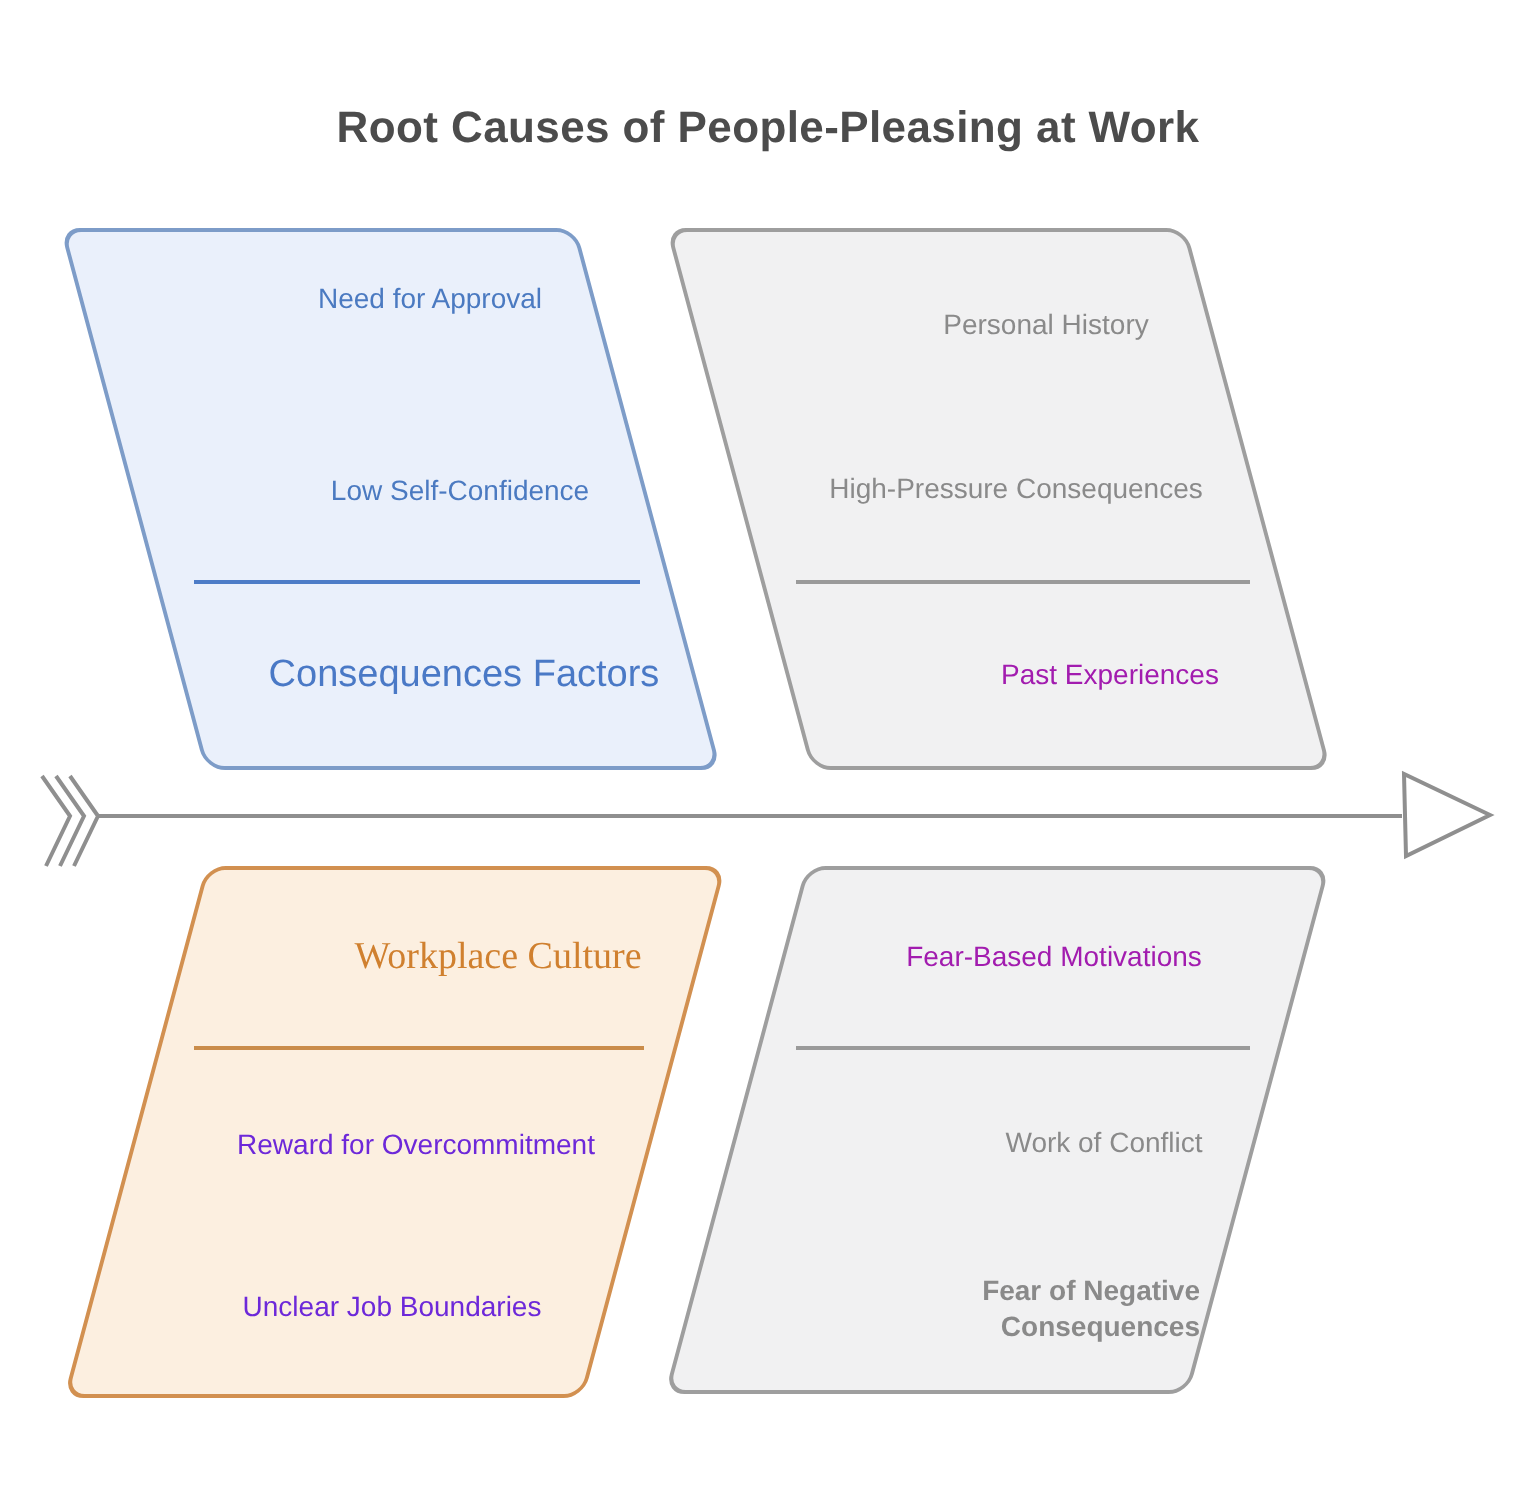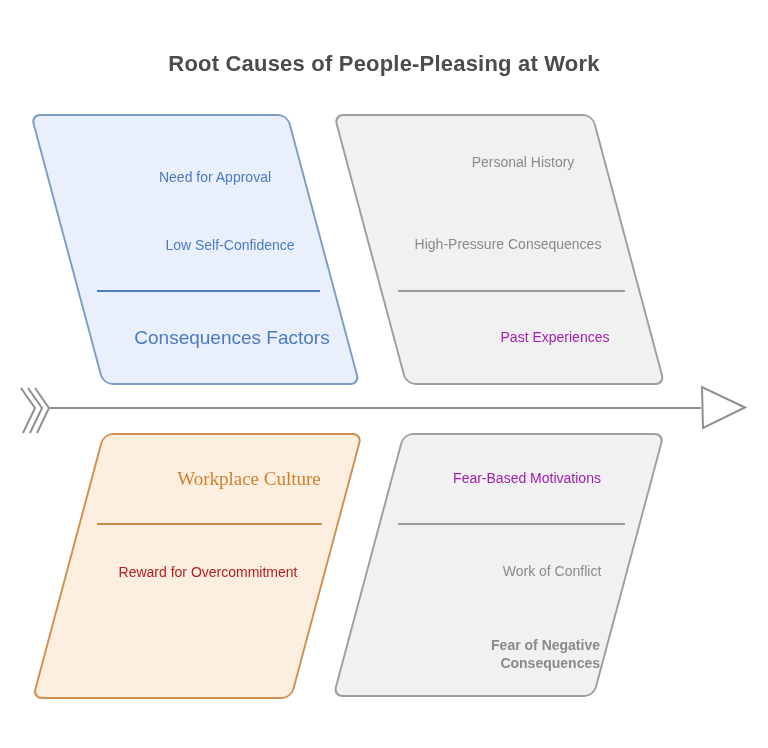--- a/index.html
+++ b/index.html
@@ -42,21 +42,21 @@
     transform: translate(-50%, -50%);
     white-space: nowrap;
     text-align: center;
   }
   .item { font-size: 14px; }
   .qtitle { font-size: 19px; }
   .blue-item  { color: #4b7ac1; }
   .blue-title { color: #4a79c6; }
   .gray-item  { color: #8a8a8a; text-align: right; }
   .gray-title { color: #a21caf; font-size: 14px; }
-  .orange-item  { color: #b91c1c; }
+  .orange-item  { color: #6d28d9; }
   .orange-title { color: #d0802f; }
   .wrap2 { white-space: normal; width: 150px; line-height: 18px; font-weight: bold; }
   
   .divider {
     position: absolute;
     height: 0;
     border-top: 2px solid;
   }
   .divider.blue-line   { border-color: #4d7cc7; }
   .divider.gray-line   { border-color: #9a9a9a; }
@@ -83,32 +83,33 @@
     </g>
     <line x1="49" y1="408" x2="701" y2="408" stroke="#8f8f8f" stroke-width="2"></line>
     <polygon points="745,407.5 702,387 703,428" fill="#ffffff" stroke="#8f8f8f" stroke-width="2" stroke-linejoin="miter"></polygon>
   </svg>
 
   <div id="quad-psych" class="quad blue skew-down"></div>
   <div id="quad-past" class="quad gray skew-down"></div>
   <div id="quad-work" class="quad orange skew-up"></div>
   <div id="quad-fear" class="quad gray skew-up"></div>
 
-  <div class="lbl item blue-item" style="left:215px; top:177px;">Need for Approval</div>
+  <div class="lbl item blue-item" style="left:215px; top:149px;">Need for Approval</div>
   <div class="lbl item blue-item" style="left:230px; top:245px;">Low Self-Confidence</div>
   <div class="divider blue-line" style="left:97px; top:290px; width:223px;"></div>
   <div class="lbl qtitle blue-title" style="left:232px; top:338px;">Consequences Factors</div>
 
   <div class="lbl item gray-item" style="left:523px; top:162px;">Personal History</div>
   <div class="lbl item gray-item" style="left:508px; top:244px;">High-Pressure Consequences</div>
   <div class="divider gray-line" style="left:398px; top:290px; width:227px;"></div>
   <div class="lbl qtitle gray-title" style="left:555px; top:337px;">Past Experiences</div>
 
   <div class="lbl qtitle orange-title" style="left:249px; top:479px;font-family:Liberation Serif, serif;">Workplace Culture</div>
   <div class="divider orange-line" style="left:97px; top:523px; width:225px;"></div>
   <div class="lbl item orange-item" style="left:208px; top:572px;">Reward for Overcommitment</div>
+  <div class="lbl item orange-item" style="left:196px; top:653px;">Unclear Job Boundaries</div>
 
   <div class="lbl qtitle gray-title" style="left:527px; top:478px;">Fear-Based Motivations</div>
   <div class="divider gray-line" style="left:398px; top:523px; width:227px;"></div>
   <div class="lbl item gray-item" style="left:552px; top:571px;">Work of Conflict</div>
   <div class="lbl item gray-item wrap2" style="left:525px; top:654px;">Fear of Negative Consequences</div>
 
 </div>
 
 </body></html>

